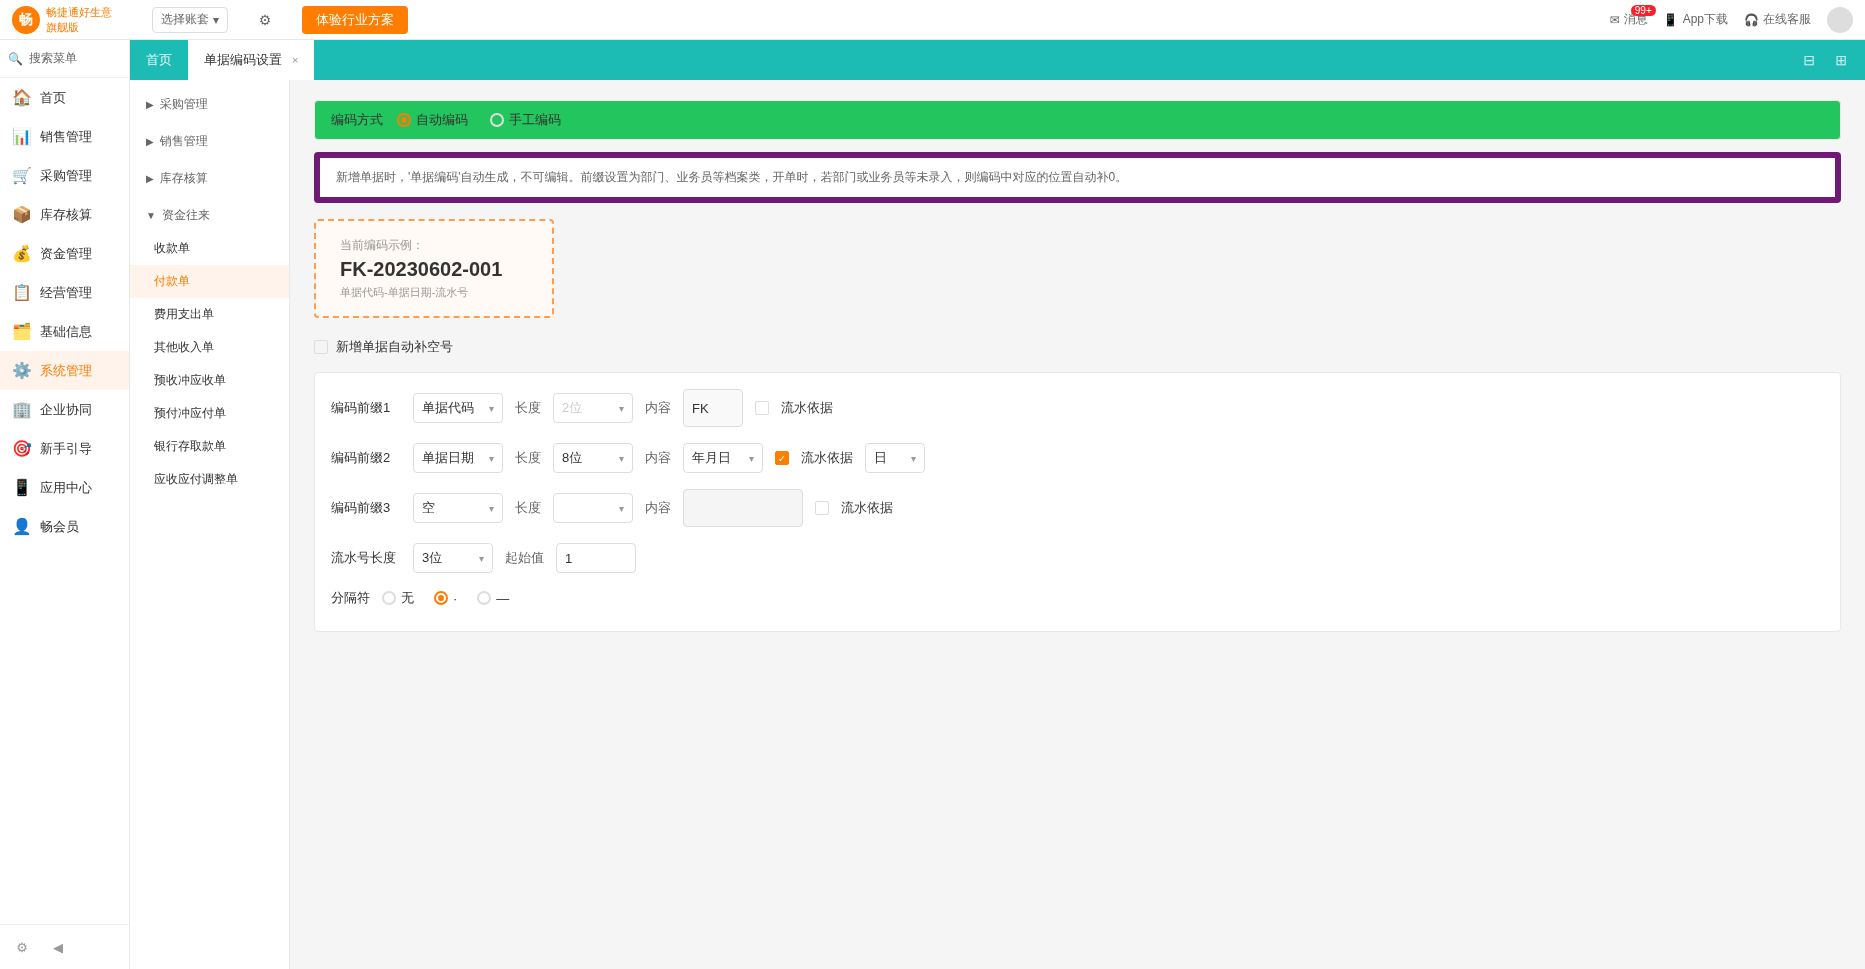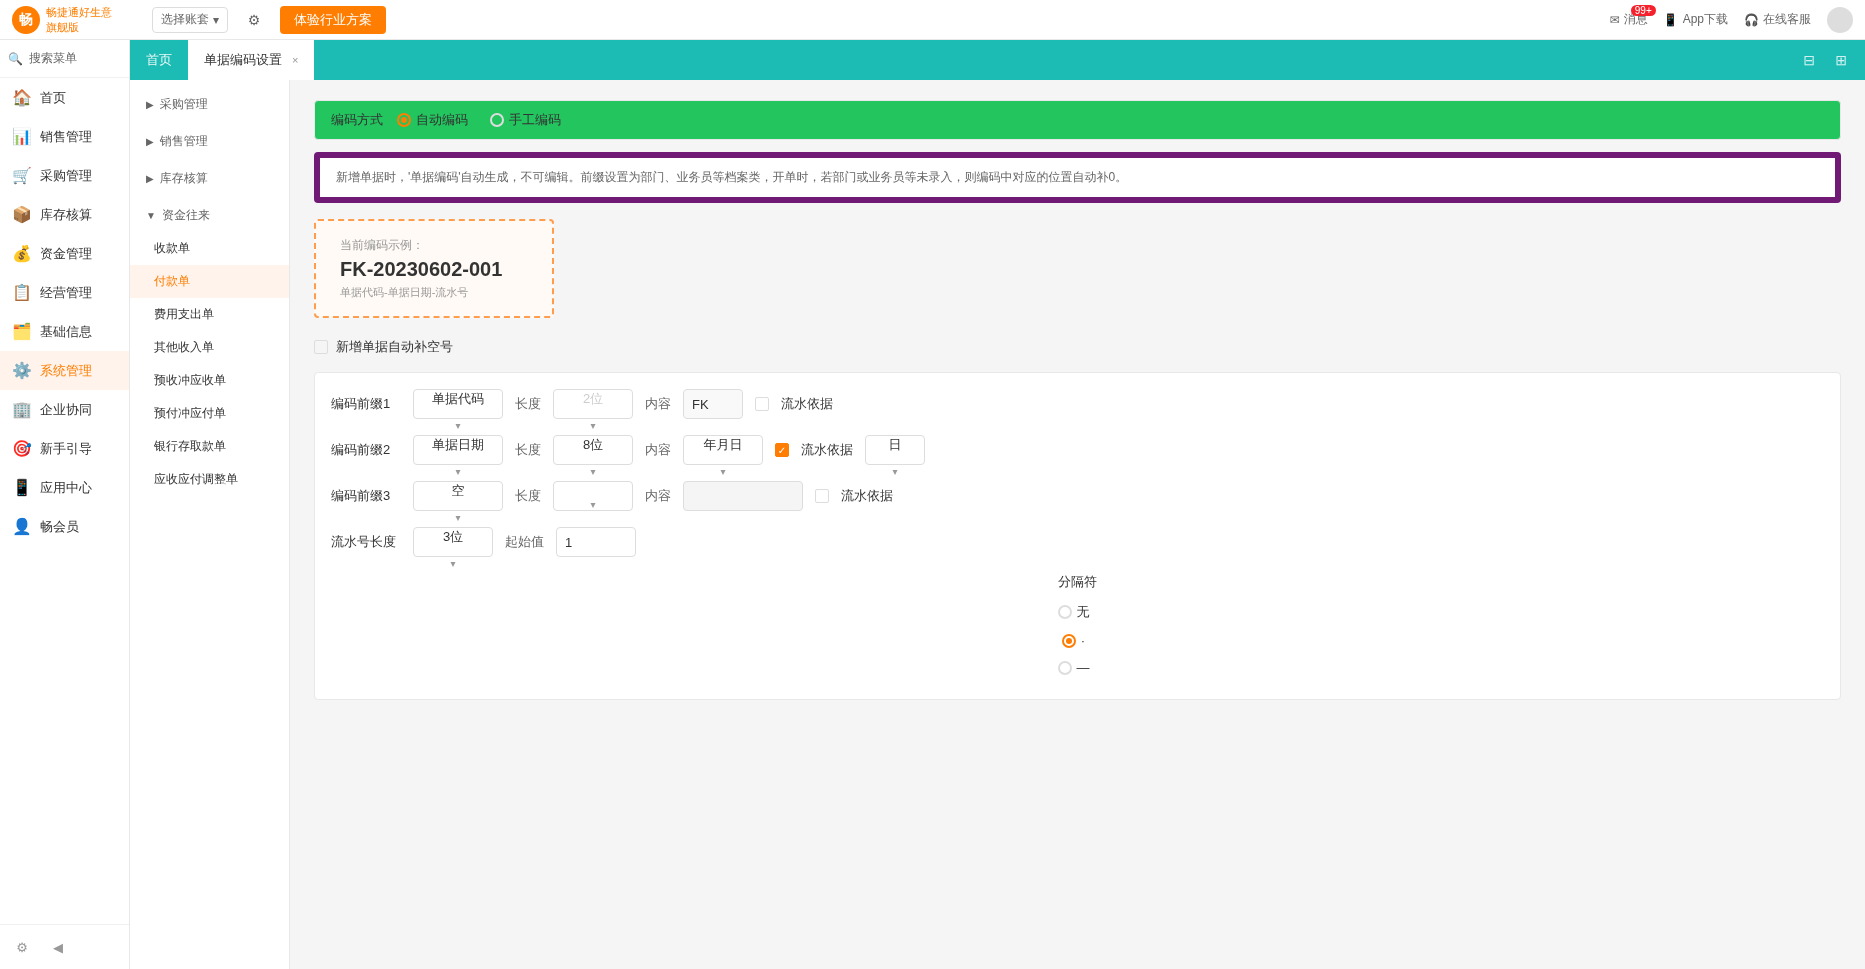--- a/index.html
+++ b/index.html
@@ -3,21 +3,21 @@
   <meta charset="utf-8">
   <style>
     * { box-sizing: border-box; margin: 0; padding: 0; }
     body { font-family: -apple-system, "PingFang SC", "Microsoft YaHei", sans-serif; font-size: 13px; background: #f5f5f5; color: #333; display: flex; flex-direction: column; height: 969px; overflow: hidden; }
 
     
     .top-bar { height: 40px; background: #fff; border-bottom: 1px solid #e8e8e8; display: flex; align-items: center; padding: 0 12px; gap: 10px; z-index: 100; }
     .top-bar-logo { display: flex; align-items: center; gap: 6px; width: 130px; }
     .logo-icon { width: 28px; height: 28px; background: #ff7d00; border-radius: 50%; display: flex; align-items: center; justify-content: center; color: white; font-size: 14px; font-weight: bold; }
     .logo-text { font-size: 11px; color: #ff7d00; line-height: 1.3; }
-    .top-bar-mid { flex: 1; display: flex; align-items: center; gap: 13px; }
+    .top-bar-mid { flex: 1; display: flex; align-items: center; gap: 24px; }
     .top-bar-dropdown { display: flex; align-items: center; gap: 4px; padding: 0 8px; height: 26px; border: 1px solid #ddd; border-radius: 4px; cursor: pointer; font-size: 12px; color: #666; }
     .top-bar-gear { width: 26px; height: 26px; display: flex; align-items: center; justify-content: center; cursor: pointer; color: #666; font-size: 14px; }
     .btn-experience { background: #ff7d00; color: white; border: none; border-radius: 4px; padding: 5px 14px; font-size: 13px; cursor: pointer; }
     .top-bar-right { display: flex; align-items: center; gap: 16px; font-size: 12px; color: #666; }
     .top-bar-right-item { display: flex; align-items: center; gap: 4px; cursor: pointer; position: relative; }
     .badge { background: #f5222d; color: white; font-size: 10px; border-radius: 8px; padding: 0 4px; position: absolute; top: -6px; right: -8px; min-width: 16px; text-align: center; }
     .user-avatar { width: 26px; height: 26px; background: #ddd; border-radius: 50%; }
 
     
     .main-wrapper { display: flex; flex: 1; overflow: hidden; }
@@ -78,34 +78,34 @@
 
     
     .checkbox-row { display: flex; align-items: center; gap: 8px; margin-bottom: 16px; font-size: 13px; color: #333; }
     .checkbox-box { width: 14px; height: 14px; border: 1px solid #ddd; border-radius: 2px; display: flex; align-items: center; justify-content: center; cursor: pointer; }
 
     
     .form-section { background: #fff; border-radius: 4px; padding: 16px; border: 1px solid #e8e8e8; }
     .form-row { display: flex; align-items: center; gap: 12px; margin-bottom: 16px; flex-wrap: wrap; }
     .form-row:last-child { margin-bottom: 0; }
     .form-label { font-size: 13px; color: #333; width: 70px; flex-shrink: 0; }
-    .form-select { height: 30px; border: 1px solid #ddd; border-radius: 4px; padding: 0 8px; font-size: 13px; display: flex; align-items: center; justify-content: space-between; cursor: pointer; background: #fff; min-width: 90px; gap: 12px; flex-direction: column; }
+    .form-select { height: 30px; border: 1px solid #ddd; border-radius: 4px; padding: 10px 8px; font-size: 13px; display: flex; align-items: center; justify-content: space-between; cursor: pointer; background: #fff; min-width: 90px; gap: 4px; }
     .form-select-arrow { color: #999; font-size: 10px; }
-    .form-input-text { height: 30px; border: 1px solid #ddd; border-radius: 4px; padding: 0 8px; font-size: 13px; background: #f9f9f9; color: #333; display: flex; align-items: center; min-width: 60px; }
+    .form-input-text { height: 38px; border: 1px solid #ddd; border-radius: 4px; padding: 0 8px; font-size: 13px; background: #f9f9f9; color: #333; display: flex; align-items: center; min-width: 60px; }
     .form-input-disabled { background: #f5f5f5; color: #aaa; }
     .form-group-label { font-size: 13px; color: #666; }
     .checkbox-checked { width: 14px; height: 14px; border: 1px solid #ff7d00; border-radius: 2px; background: #ff7d00; display: flex; align-items: center; justify-content: center; cursor: pointer; }
     .checkbox-checked::after { content: '✓'; color: white; font-size: 10px; }
 
     
     .serial-row { display: flex; align-items: center; gap: 12px; margin-bottom: 16px; }
     .serial-input { height: 30px; border: 1px solid #ddd; border-radius: 4px; padding: 0 8px; font-size: 13px; width: 80px; background: #fff; display: flex; align-items: center; }
 
     
-    .sep-row { display: flex; align-items: center; gap: 12px; margin-bottom: 8px; flex-direction: column; }
+    .sep-row { display: flex; align-items: center; gap: 12px; margin-bottom: 8px; }
     .sep-label { font-size: 13px; color: #333; }
     .sep-option { display: flex; align-items: center; gap: 5px; font-size: 13px; cursor: pointer; margin-right: 8px; }
 
     
     .bottom-bar { height: 56px; background: #fff; border-top: 1px solid #e8e8e8; display: flex; align-items: center; justify-content: flex-end; padding: 0 24px; }
     .btn-save { background: #ff7d00; color: white; border: none; border-radius: 4px; padding: 8px 28px; font-size: 14px; cursor: pointer; }
   </style>
 </head>
 <body>
 

